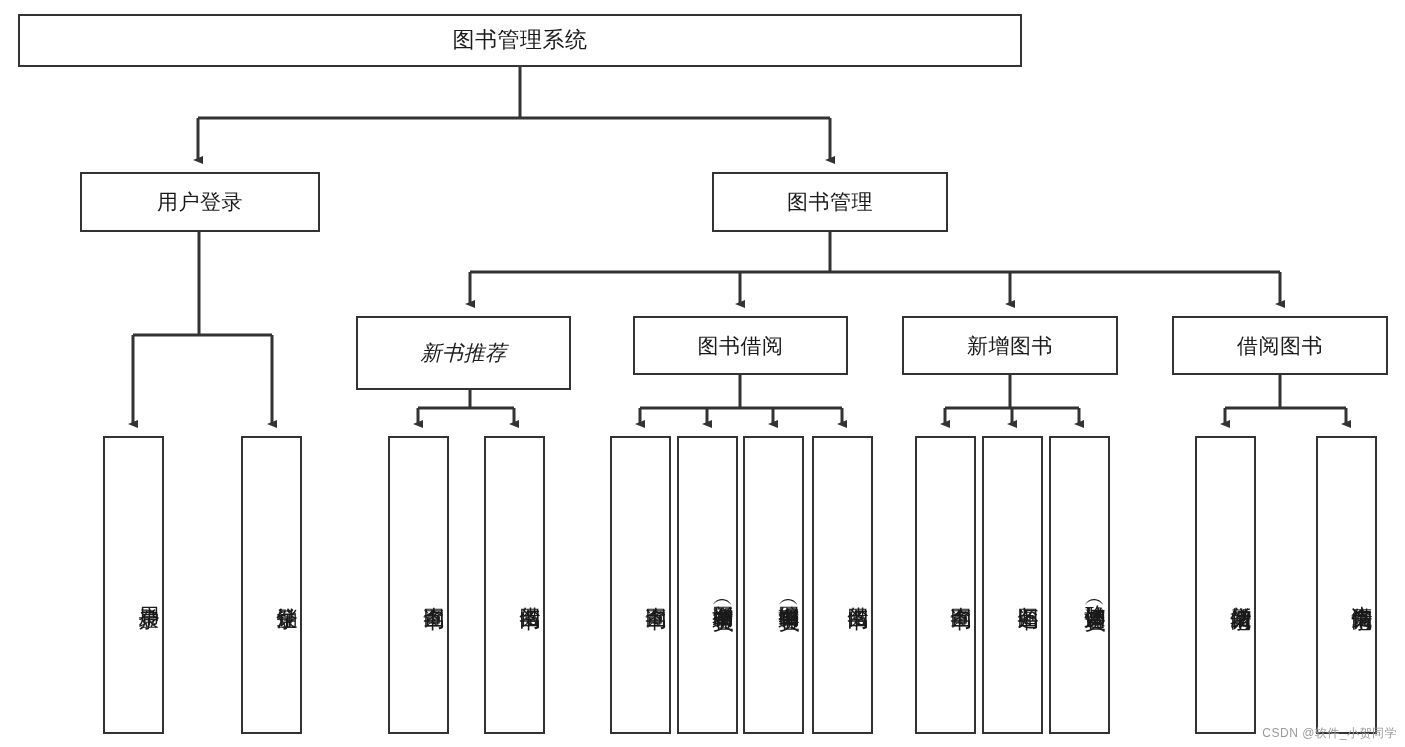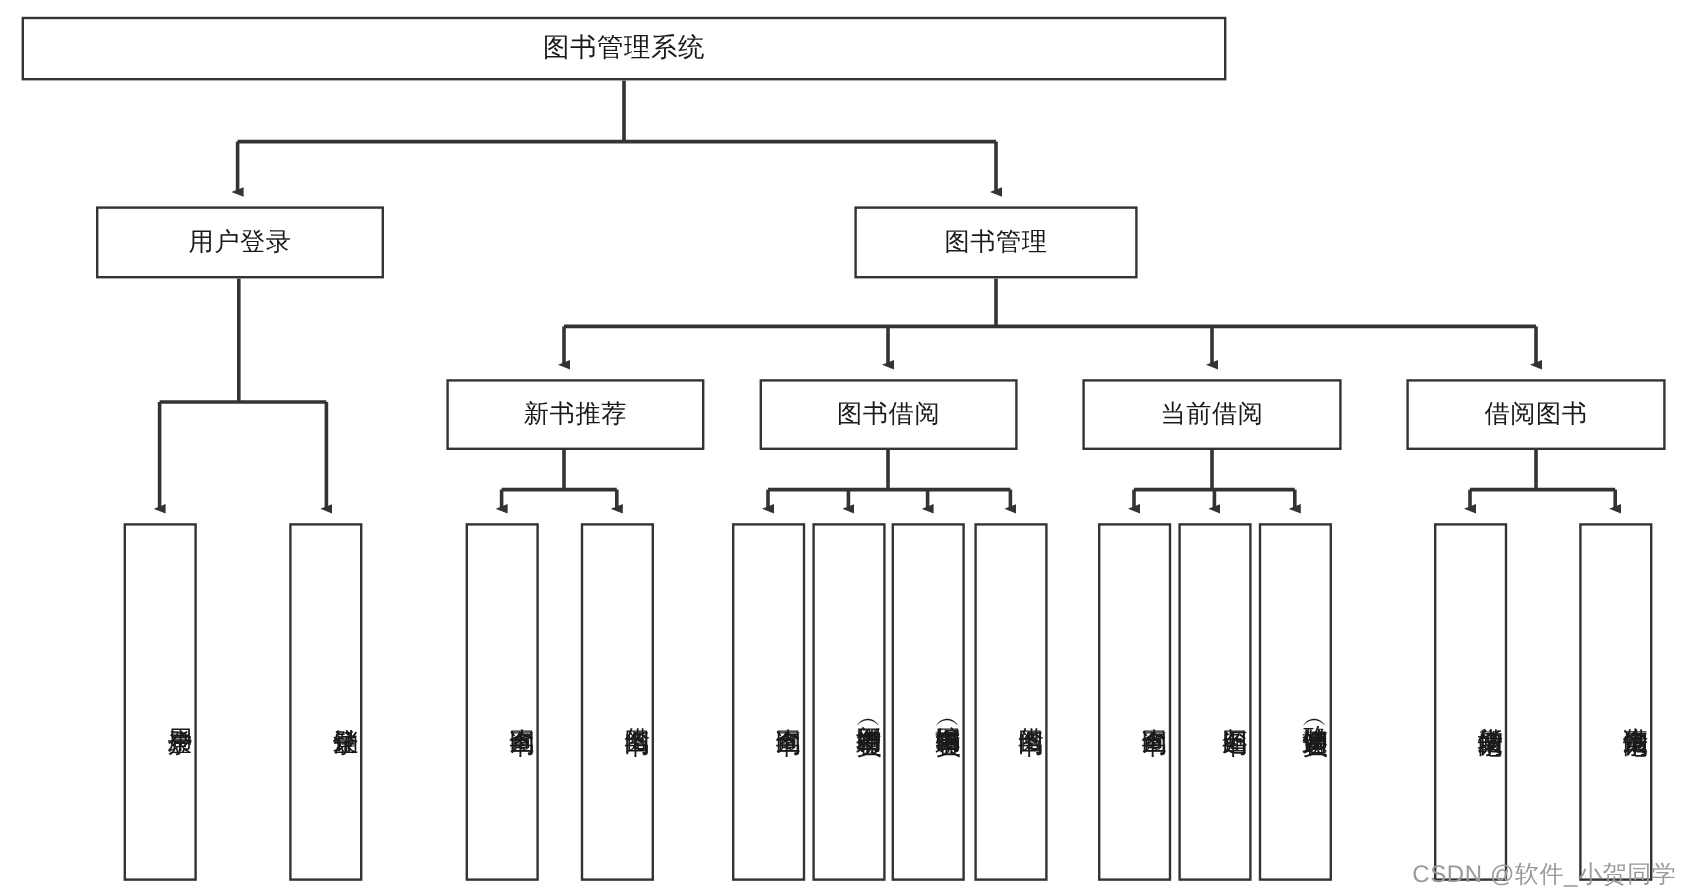--- a/index.html
+++ b/index.html
@@ -57,21 +57,21 @@
   }
   .node-v > span {
     writing-mode: vertical-rl;
     text-orientation: upright;
     display: block;
   }
   #watermark {
     position: absolute;
     right: 8px;
     bottom: 5px;
-    font-size: 20px;
+    font-size: 12px;
     color: #9a9a9a;
     letter-spacing: 0.5px;
     white-space: nowrap;
   }
 </style>
 </head>
 <body>
 
 <div id="canvas">
 
@@ -131,28 +131,28 @@
     <span>图书管理系统</span>
   </div>
 
   <div class="node node-h" style="left:80px; top:172px; width:240px; height:60px;">
     <span>用户登录</span>
   </div>
   <div class="node node-h" style="left:712px; top:172px; width:236px; height:60px;">
     <span>图书管理</span>
   </div>
 
-  <div class="node node-h" style="left:372px; top:316px; width:215px; height:59px;">
+  <div class="node node-h" style="left:356px; top:316px; width:215px; height:74px;font-style:italic;">
     <span>新书推荐</span>
   </div>
   <div class="node node-h" style="left:633px; top:316px; width:215px; height:59px;text-align:center;">
     <span>图书借阅</span>
   </div>
   <div class="node node-h" style="left:902px; top:316px; width:216px; height:59px;">
-    <span>当前借阅</span>
+    <span>新增图书</span>
   </div>
   <div class="node node-h" style="left:1172px; top:316px; width:216px; height:59px;">
     <span>借阅图书</span>
   </div>
 
   <div class="node node-v" style="left:103px; top:436px; width:61px; height:298px;">
     <span>用户登录</span>
   </div>
   <div class="node node-v" style="left:241px; top:436px; width:61px; height:298px;">
     <span>注销登录</span>

